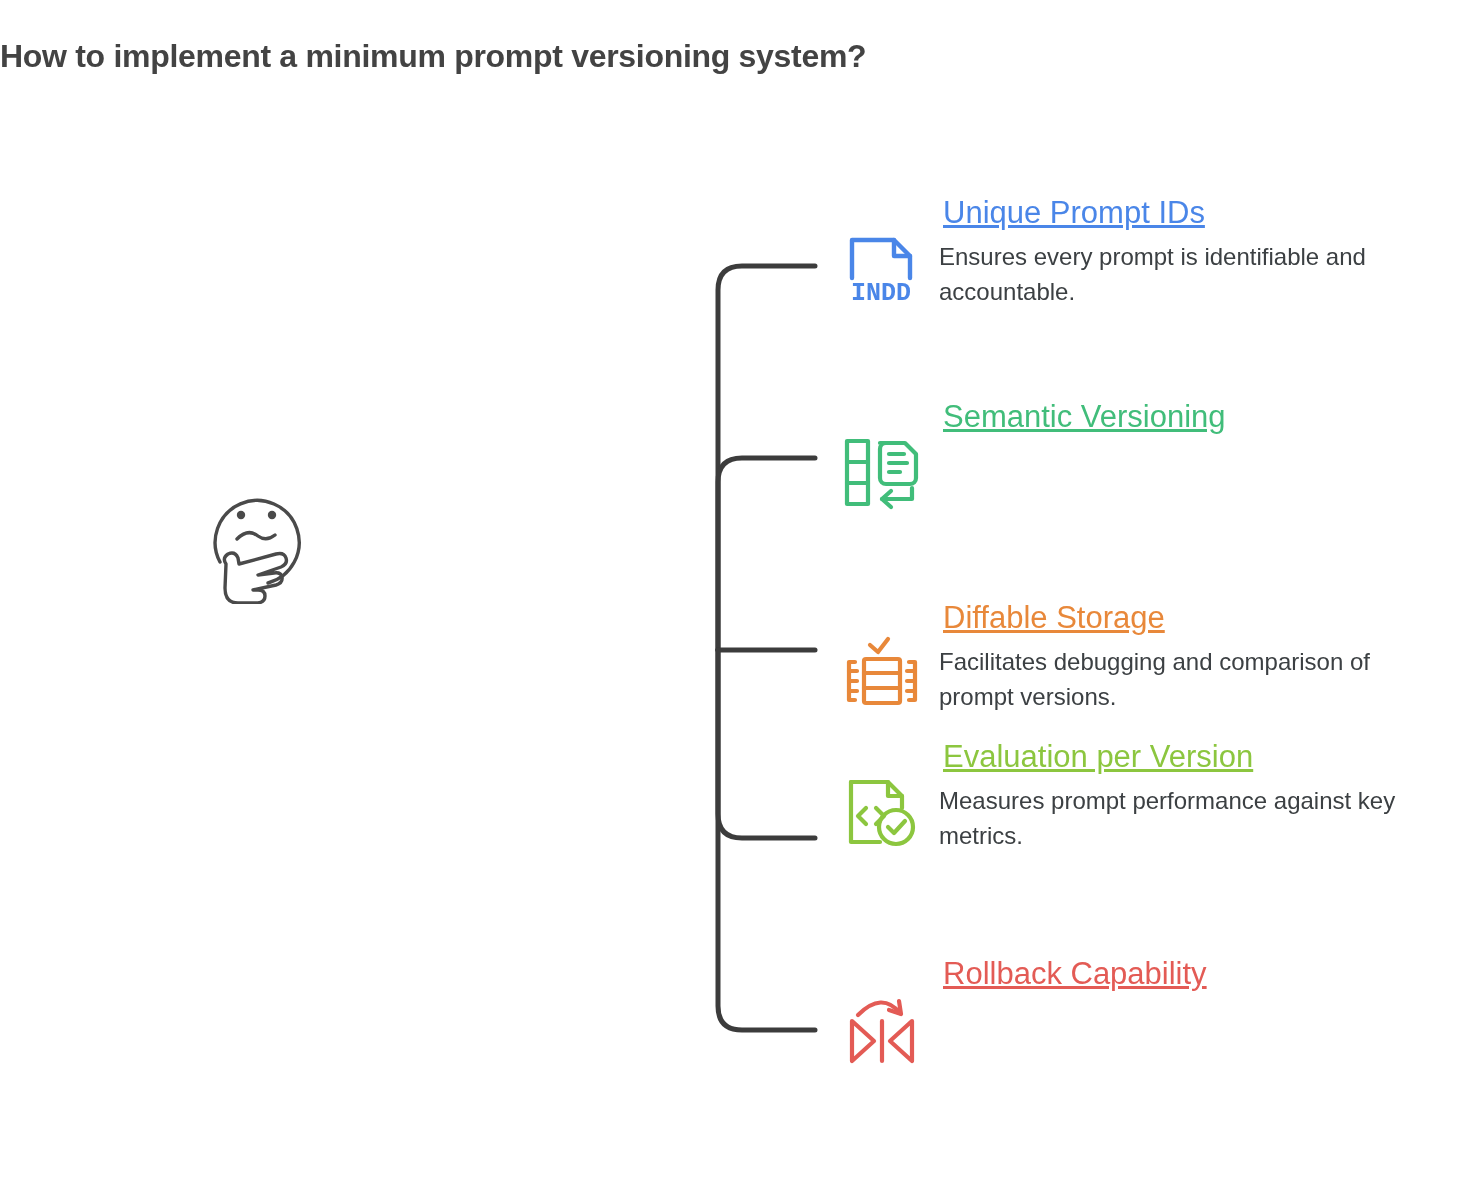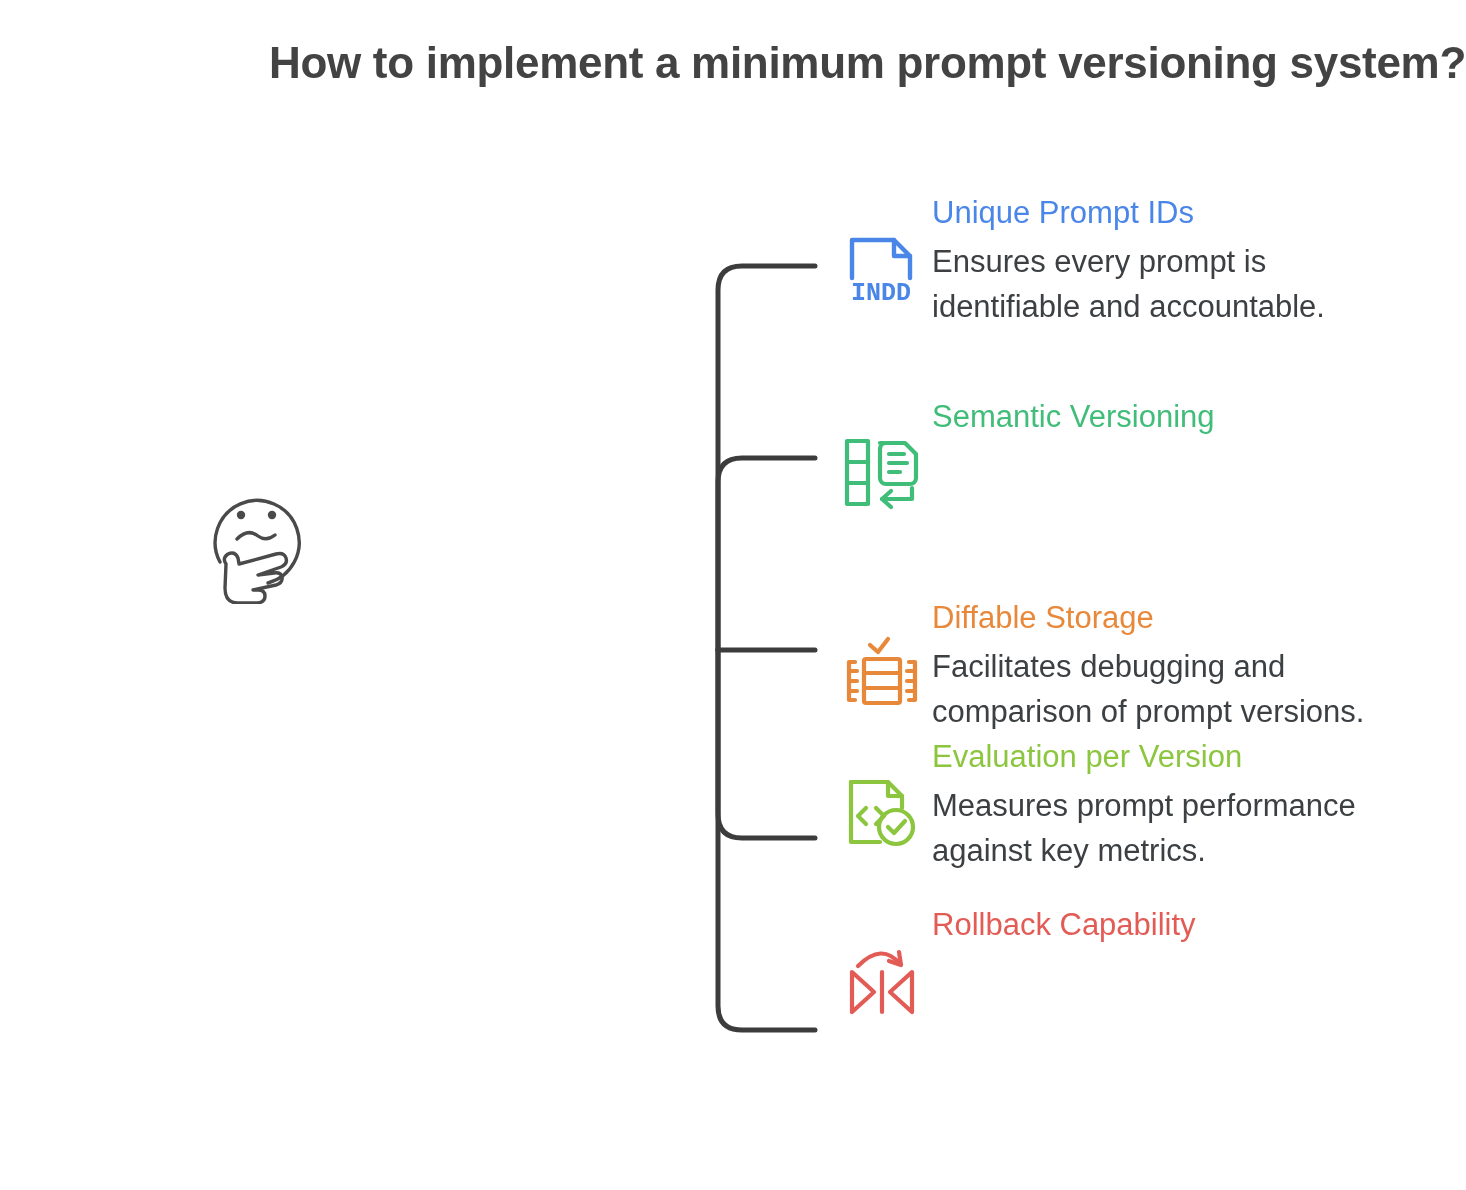--- a/index.html
+++ b/index.html
@@ -13,22 +13,22 @@
     position: relative;
     font-family: "Liberation Sans", sans-serif;
     overflow: hidden;
   }
 
   #page-title {
     position: absolute;
     left: 0;
     right: 0;
     top: 38px;
-    text-align: right;
-    font-size: 44px;
+    text-align: left;
+    font-size: 32px;
     font-weight: bold;
     color: #434343;
     letter-spacing: -0.3px;
     line-height: 1.15;
   }
 
   
   #thinker {
     position: absolute;
     left: 196px;
@@ -63,38 +63,39 @@
     justify-content: flex-end;
     margin-top: 24px;
   }
   .branch-text {
     flex: 1 1 auto;
     padding-left: 8px;
   }
   .branch-heading {
     font-size: 31px;
     line-height: 1.12;
-    margin: 0 0 9px 0;
+    margin: 0 0 9px 11px;
     font-weight: normal;
     white-space: nowrap;
+    text-decoration: underline;
   }
   .branch-desc {
-    font-size: 31px;
+    font-size: 24px;
     line-height: 1.45;
     color: #3c4043;
-    margin: 0;
+    margin: 7px;
     max-width: 480px;
   }
 
   
   #branch-0 { top: 196px; }
   #branch-1 { top: 400px; }
   #branch-2 { top: 601px; }
   #branch-3 { top: 740px; }
-  #branch-4 { top: 908px; }
+  #branch-4 { top: 957px; }
 </style>
 </head>
 <body>
 
 <div id="page-title">How to implement a minimum prompt versioning system?</div>
 
 <svg id="connectors" viewBox="0 0 1466 1190" xmlns="http://www.w3.org/2000/svg">
   <defs>
     <linearGradient id="trunkGrad" x1="0" y1="0" x2="1" y2="0">
       <stop offset="0%" stop-color="#b4b4b4"></stop>

